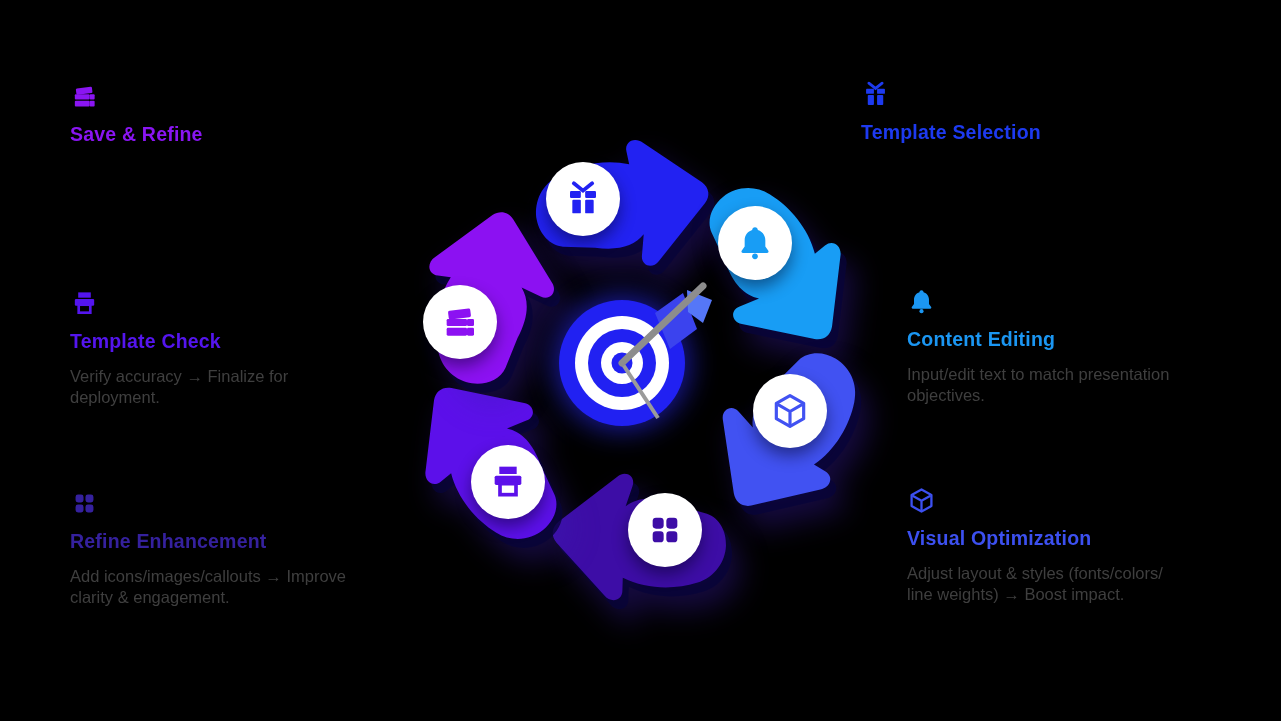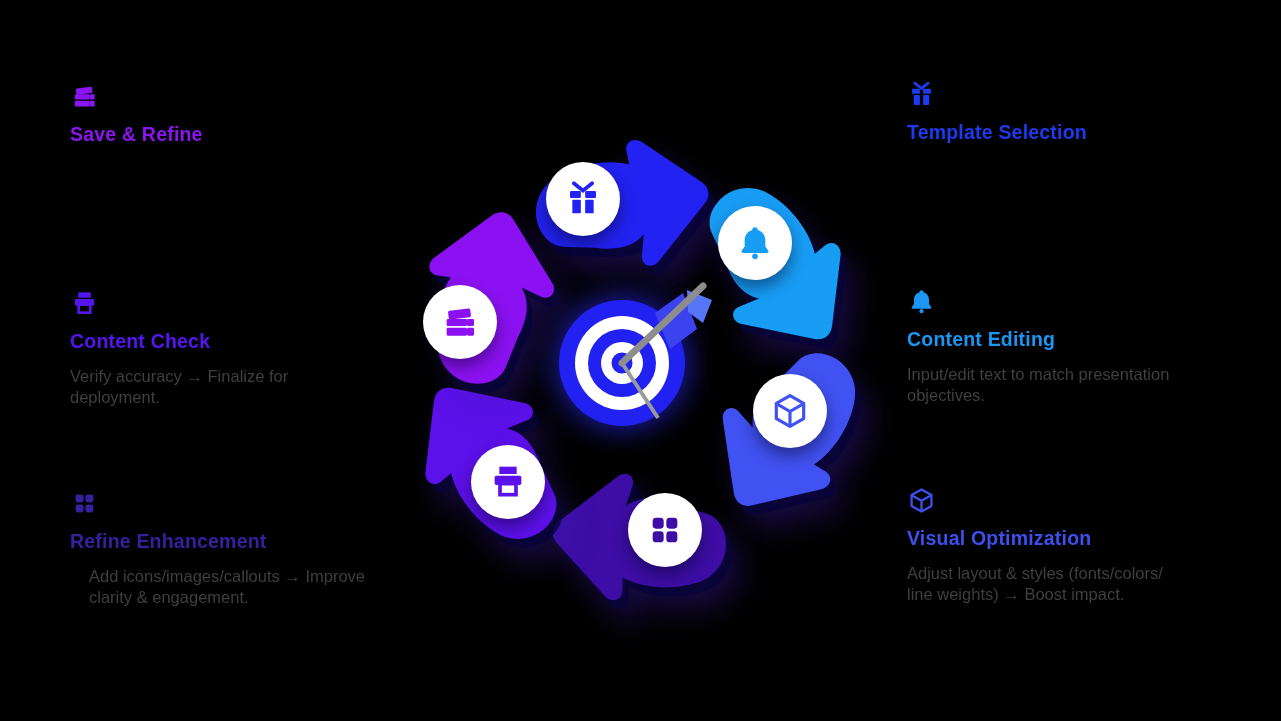--- a/index.html
+++ b/index.html
@@ -12,21 +12,21 @@
   
   .panel { position:absolute; width:330px; }
   .panel .picon { height:32px; margin-bottom:9px; }
   .panel .picon svg { width:29px; height:29px; }
   .panel h3 { margin:0 0 13px 0; font-size:19.5px; font-weight:bold; letter-spacing:.2px; }
   .panel p  { margin:0; font-size:16.5px; line-height:21px; white-space:pre-line; }
 
   .p-save     { left:70px;  top:82px;  }
   .p-quality  { left:70px;  top:289px; }
   .p-element  { left:70px;  top:489px; }
-  .p-template { left:907px; top:80px;  }
+  .p-template { left:861px; top:80px;  }
   .p-content  { left:907px; top:287px; }
   .p-visual   { left:907px; top:486px; }
 
   
   .arrow { position:absolute; width:186px; height:141px;
            filter: drop-shadow(6px 9px 0 rgba(8,4,56,.8)) drop-shadow(10px 16px 14px rgba(60,30,180,.35)); }
   .arrow svg { width:186px; height:141px; display:block; transform-origin:50% 50%; }
 
   .a-gift    { left:529px; top:136px; } .a-gift    svg { transform:rotate(-8deg);  }
   .a-bell    { left:681px; top:196px; } .a-bell    svg { transform:rotate(55deg);  }
@@ -106,31 +106,31 @@
     <div class="picon" style="color: rgb(138, 21, 242);"><svg viewBox="0 0 24 24" fill="currentColor">
           <use href="#ic-wallet"></use>
         </svg></div>
     <h3 style="color: rgb(138, 21, 242);">Save &amp; Refine</h3>
   </div>
 
   <div class="panel p-quality">
     <div class="picon" style="color: rgb(84, 21, 238);"><svg viewBox="0 0 24 24" fill="currentColor">
           <use href="#ic-printer"></use>
         </svg></div>
-    <h3 style="color: rgb(84, 21, 238);">Content Check</h3>
+    <h3 style="color: rgb(84, 21, 238);">Template Check</h3>
     <p style="color: rgb(63, 63, 63);">Verify accuracy → Finalize for
 deployment.</p>
   </div>
 
   <div class="panel p-element">
     <div class="picon" style="color: rgb(53, 33, 158);"><svg viewBox="0 0 24 24" fill="currentColor">
           <use href="#ic-grid"></use>
         </svg></div>
     <h3 style="color: rgb(53, 33, 158);">Refine Enhancement</h3>
-    <p style="color: rgb(63, 63, 63); margin-left: 19px;">Add icons/images/callouts → Improve
+    <p style="color: rgb(63, 63, 63);">Add icons/images/callouts → Improve
 clarity &amp; engagement.</p>
   </div>
 
   <div class="panel p-template">
     <div class="picon" style="color: rgb(29, 58, 240);"><svg viewBox="0 0 24 24" fill="currentColor">
           <use href="#ic-gift"></use>
         </svg></div>
     <h3 style="color: rgb(29, 58, 240);">Template Selection</h3>
   </div>
 

